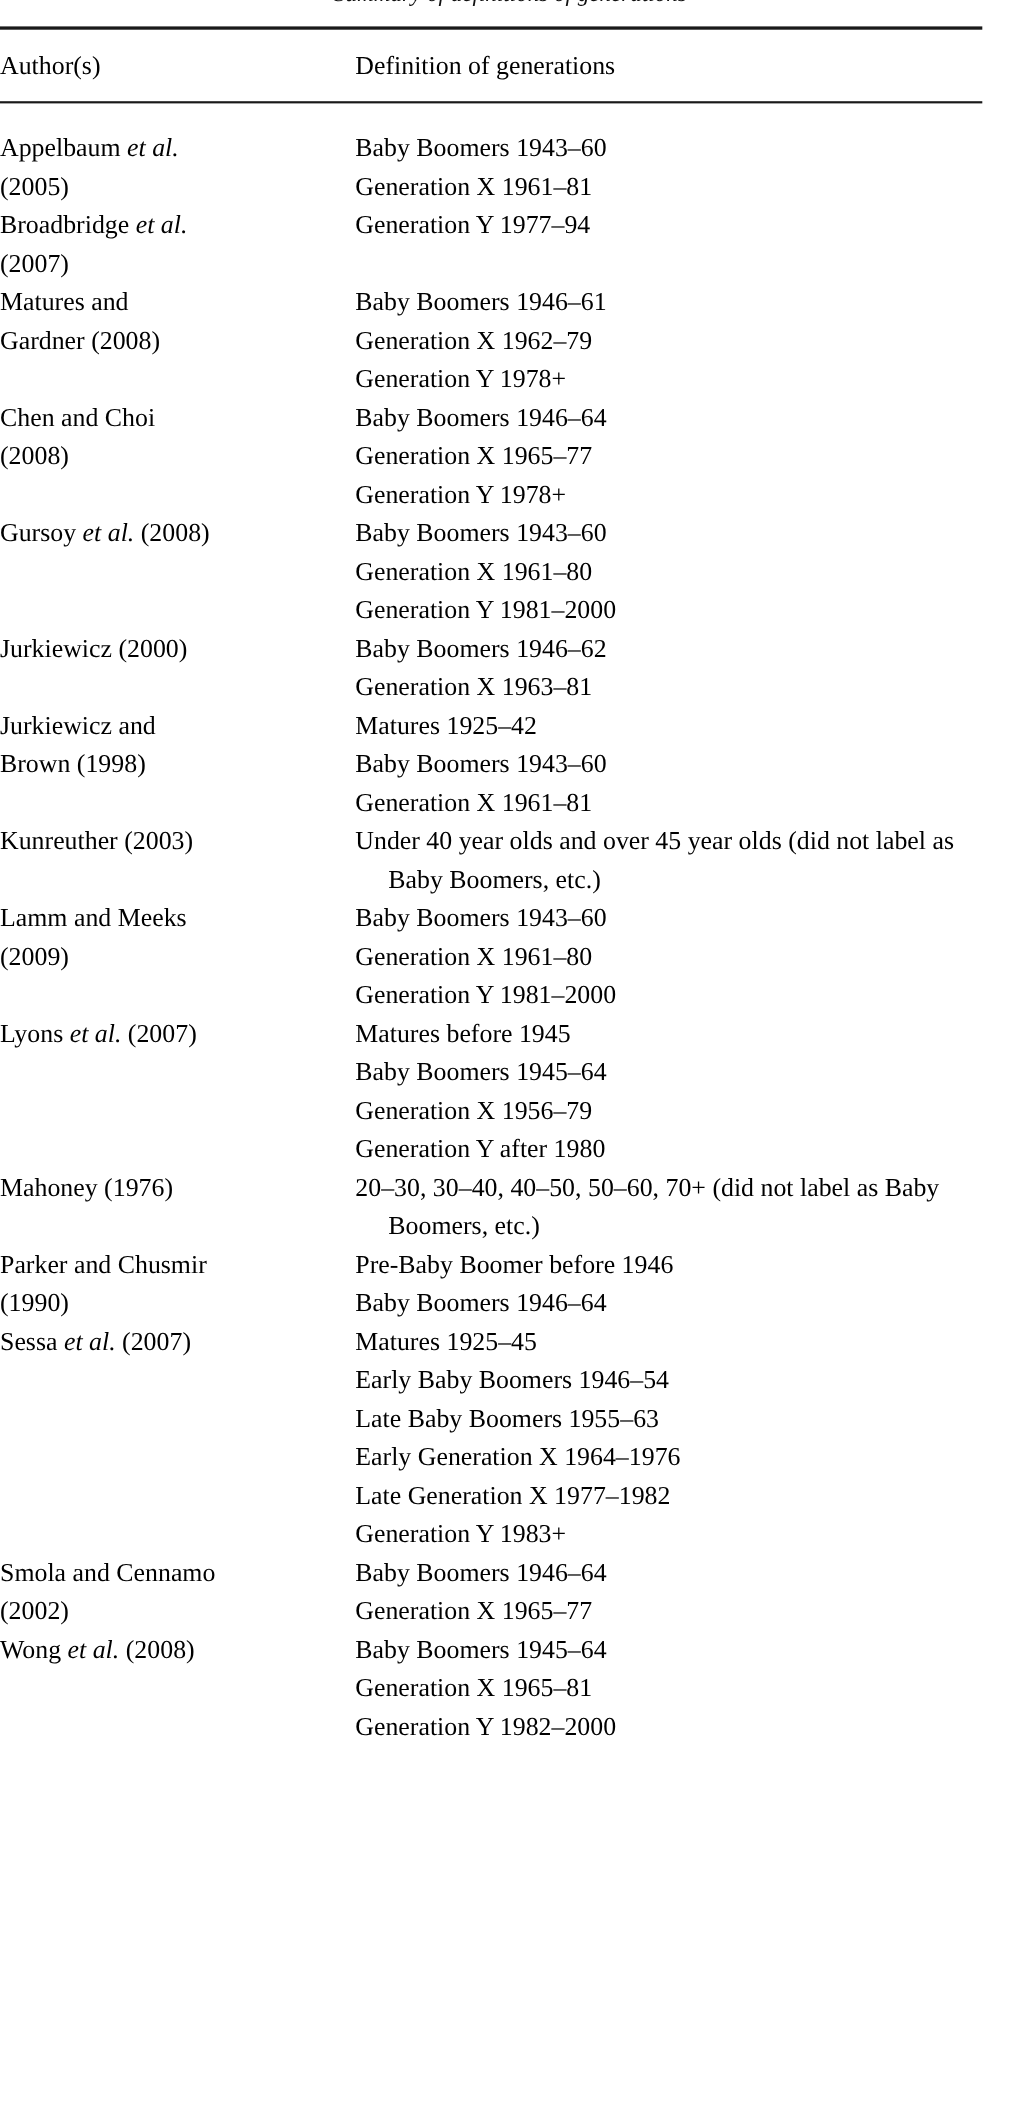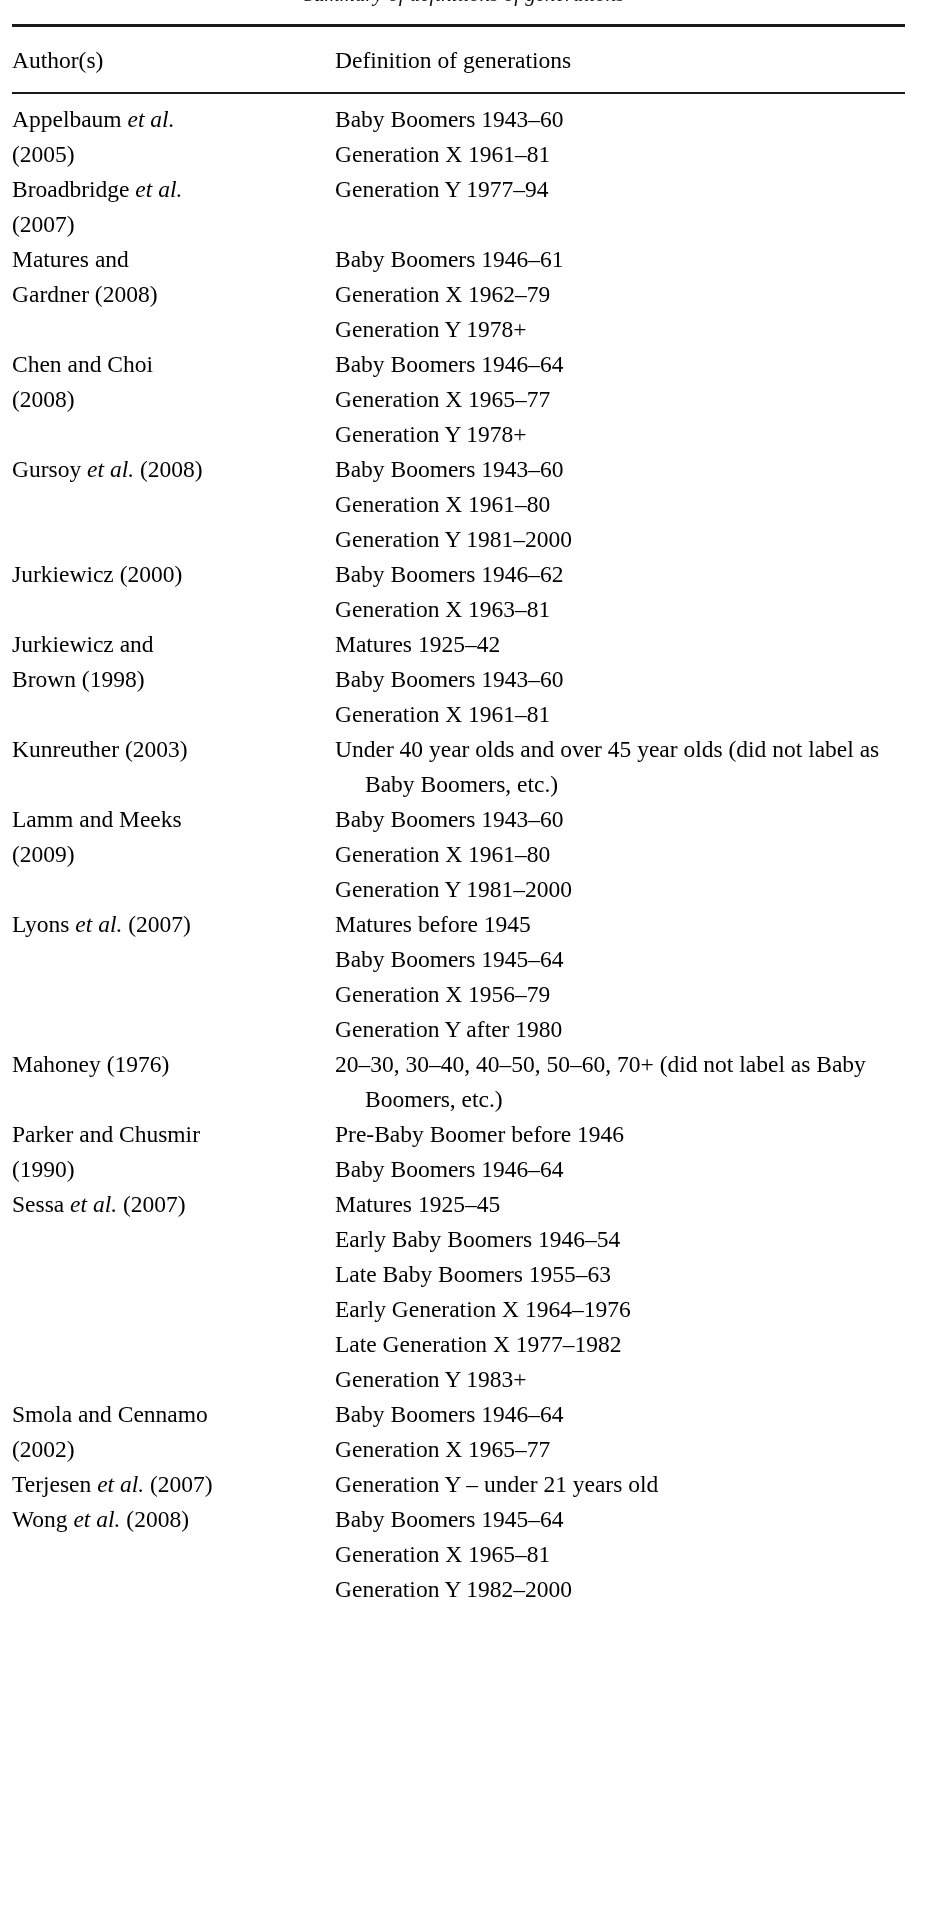--- a/index.html
+++ b/index.html
@@ -31,21 +31,21 @@
     font-size: 21px;
     line-height: 26px;
     white-space: nowrap;
     color: #111;
   }
 
   
   .table-wrap {
     position: absolute;
     top: 0;
-    left: 12px;
+    left: 0;
     width: 860px;
   }
 
   .rule {
     margin: 0 auto;
     width: 893px;
   }
   .rule-top {
     height: 3px;
     background: #1a1a1a;
@@ -79,21 +79,21 @@
     line-height: 35px;
     padding-top: 16px;
     padding-bottom: 14px;
   }
 
   .body-row td {
     font-size: 23.5px;
     line-height: 35px;
   }
   .body-row.first-body td {
-    padding-top: 8px;
+    padding-top: 24px;
   }
 
   
   .hang {
     padding-left: 28px;
     text-indent: -28px;
   }
   .hang-def {
     padding-left: 30px;
     text-indent: -30px;
@@ -304,30 +304,20 @@
             </div>
           </td>
           <td>
             <div class="line-nowrap">Baby Boomers 1946–64</div>
             <div class="line-nowrap">Generation X 1965–77</div>
           </td>
         </tr>
         <tr class="body-row">
           <td>
             <div class="hang">
-              <span class="line-nowrap">Terjesen <em class="etal">et al.</em> (2007)</span>
-            </div>
-          </td>
-          <td>
-            <div class="line-nowrap">Generation Y – under 21 years old</div>
-          </td>
-        </tr>
-        <tr class="body-row">
-          <td>
-            <div class="hang">
               <span class="line-nowrap">Wong <em class="etal">et al.</em> (2008)</span>
             </div>
           </td>
           <td>
             <div class="line-nowrap">Baby Boomers 1945–64</div>
             <div class="line-nowrap">Generation X 1965–81</div>
             <div class="line-nowrap">Generation Y 1982–2000</div>
           </td>
         </tr>
       </tbody>

